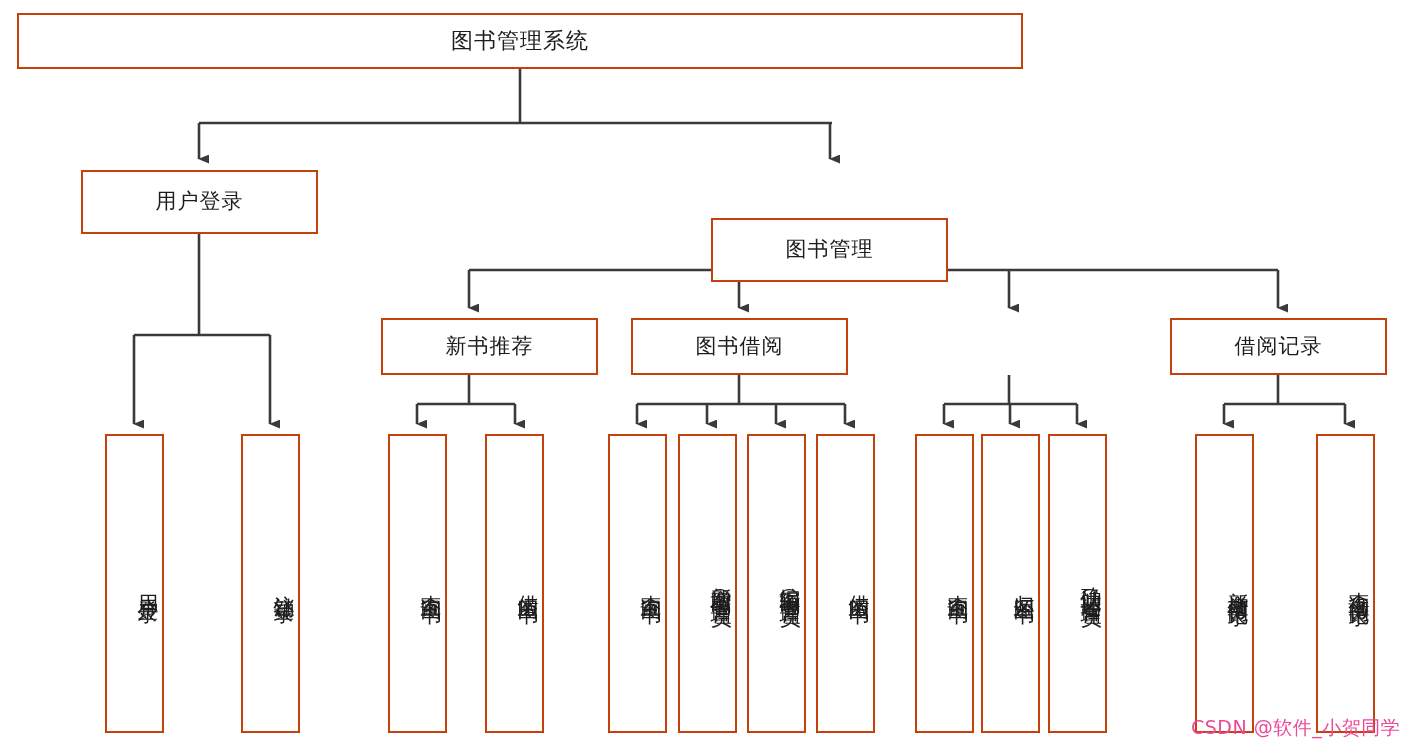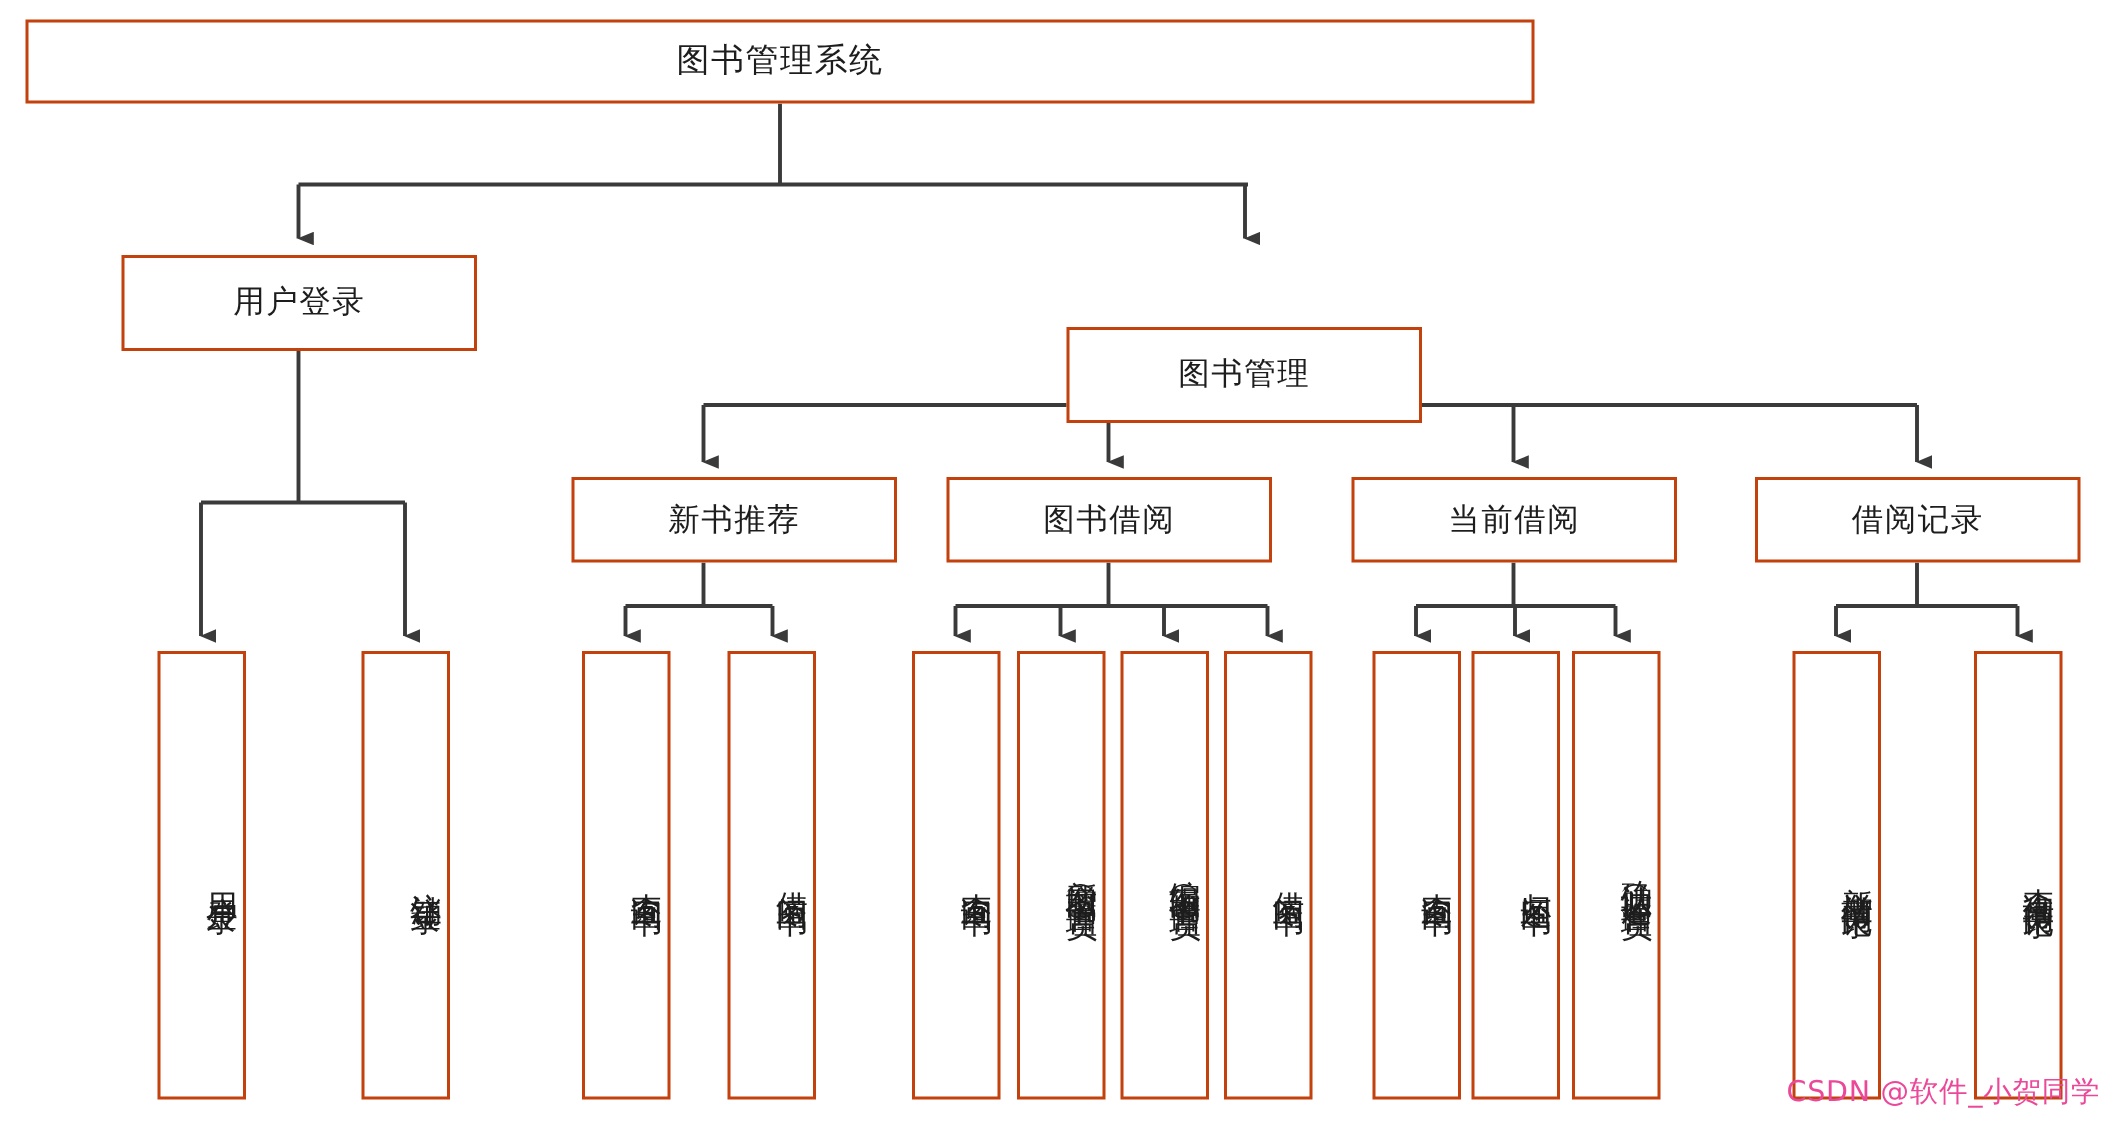--- a/index.html
+++ b/index.html
@@ -136,23 +136,20 @@
   <div class="node horizontal" style="left:711px; top:170px; width:237px; height:64px;margin-top:48px;">
     <span>图书管理</span>
   </div>
 
   <div class="node horizontal" style="left:361px; top:318px; width:217px; height:57px;margin-left:20px;">
     <span>新书推荐</span>
   </div>
   <div class="node horizontal" style="left:631px; top:318px; width:217px; height:57px;">
     <span>图书借阅</span>
   </div>
-  <div class="node horizontal" style="left:901px; top:318px; width:217px; height:57px;">
-    <span>当前借阅</span>
-  </div>
   <div class="node horizontal" style="left:1170px; top:318px; width:217px; height:57px;">
     <span>借阅记录</span>
   </div>
 
   <div class="node vertical" style="left:105px; top:434px; width:59px; height:299px;">
     <span class="vlabel">用户登录</span>
   </div>
   <div class="node vertical" style="left:241px; top:434px; width:59px; height:299px;">
     <span class="vlabel">注销登录</span>
   </div>

